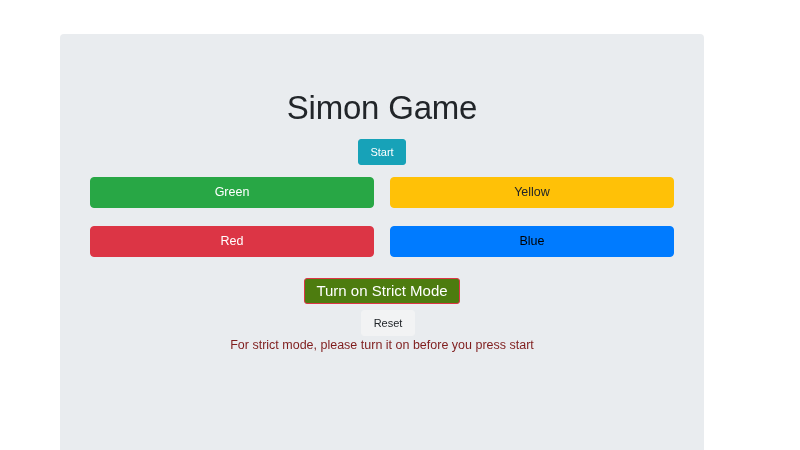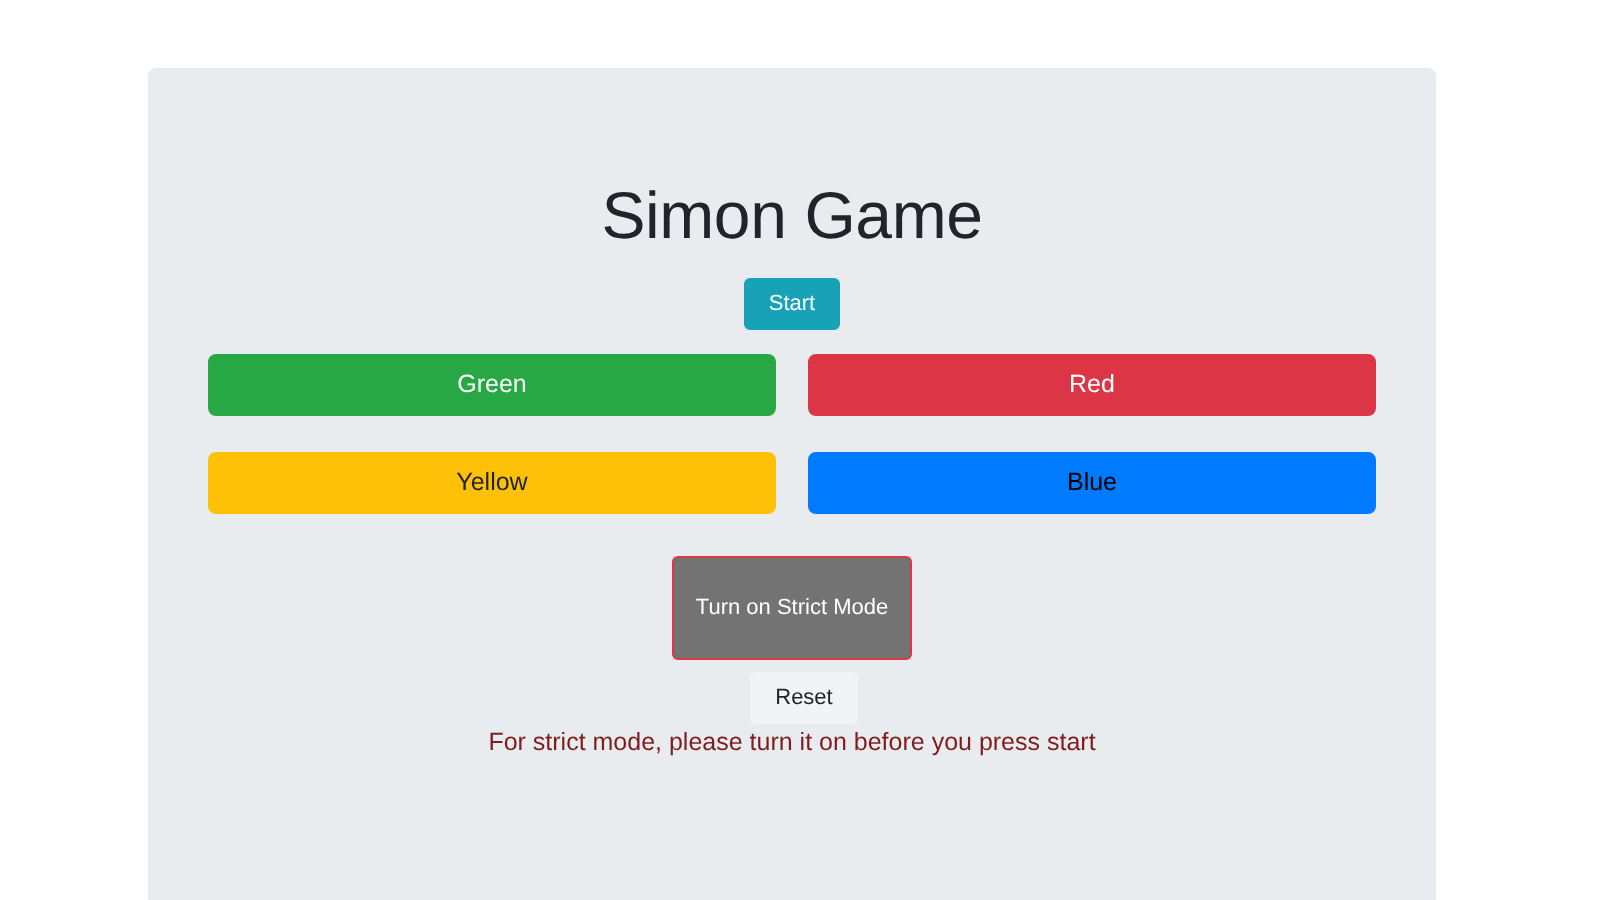--- a/index.html
+++ b/index.html
@@ -18,21 +18,21 @@
 
   .page {
     position: relative;
     width: 800px;
     height: 450px;
   }
 
   
   .jumbotron {
     position: absolute;
-    left: 74px;
+    left: 60px;
     top: 34px;
     width: 644px;
     height: 416px;
     background: #e9ecef;
     border-radius: 4px 4px 0 0;
     padding-top: 28px;
   }
 
   
   .title {
@@ -66,25 +66,25 @@
   }
 
   .btn-start {
     background: #17a2b8;
     border-color: #17a2b8;
     color: #ffffff;
     padding: 5px 11px;
   }
 
   .btn-strict {
-    background: #737373;
+    background: #4d7c0f;
     border-color: #dc3545;
     color: #ffffff;
-    padding: 18px 11px;
-    font-size: 11px;
+    padding: 5px 11px;
+    font-size: 15px;
   }
 
   .btn-reset {
     background: #f2f3f4;
     border-color: #f2f3f4;
     color: #212529;
     padding: 5px 12px;
   }
 
   
@@ -136,22 +136,22 @@
   <div class="jumbotron">
 
     <h1 class="title">Simon Game</h1>
 
     <div class="center-row">
       <button class="btn btn-start">Start</button>
     </div>
 
     <div class="pad-grid">
       <div class="pad pad-green">Green</div>
+      <div class="pad pad-yellow">Yellow</div>
       <div class="pad pad-red">Red</div>
-      <div class="pad pad-yellow">Yellow</div>
       <div class="pad pad-blue">Blue</div>
     </div>
 
     <div class="center-row strict-row">
       <button class="btn btn-strict">Turn on Strict Mode</button>
     </div>
 
     <div class="center-row reset-row">
       <button class="btn btn-reset">Reset</button>
     </div>

